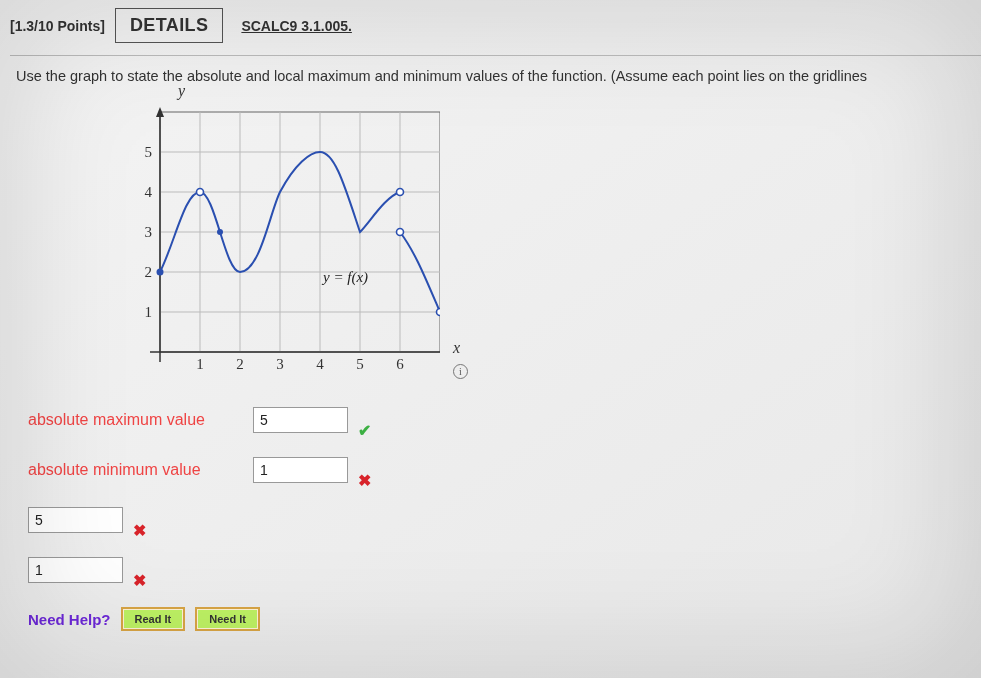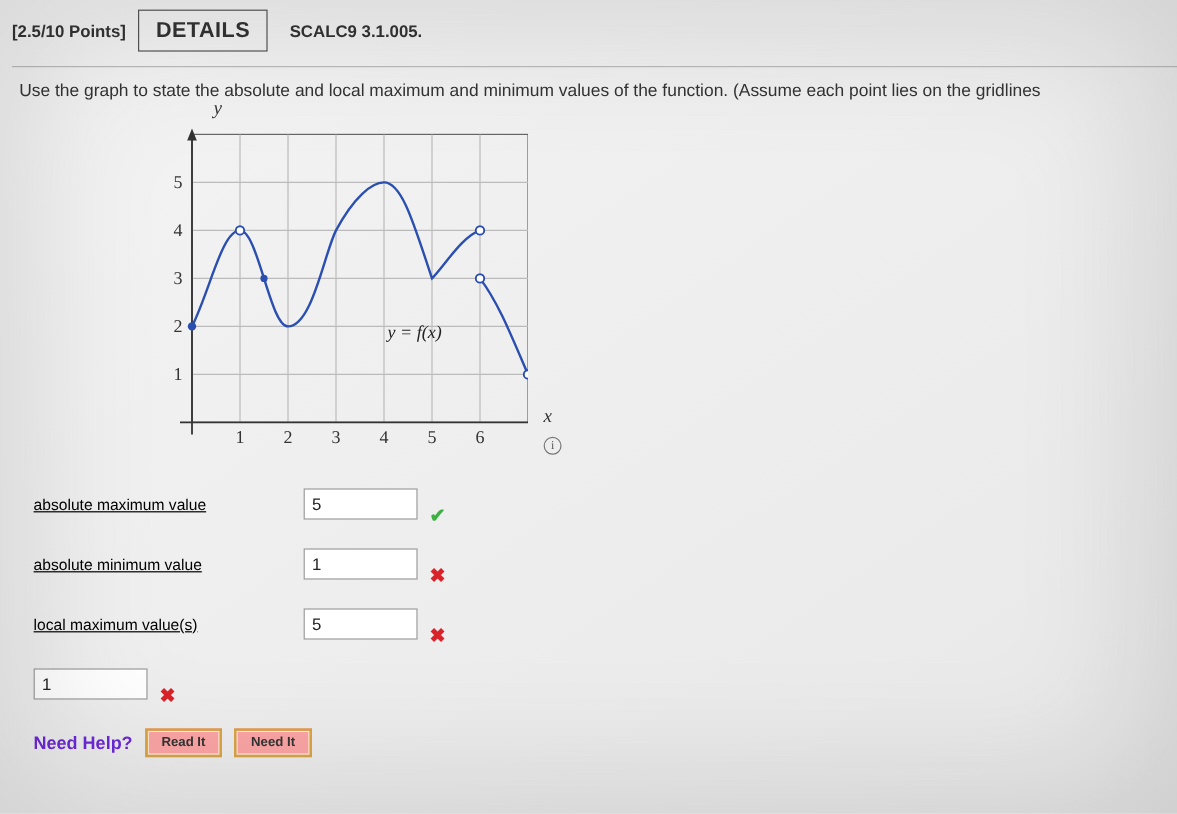--- a/index.html
+++ b/index.html
@@ -37,20 +37,21 @@
     font-weight: bold;
     color: #333;
     background: transparent;
     letter-spacing: 0.4px;
   }
   .ref {
     font-weight: bold;
     color: #333;
     margin-left: 8px;
     font-size: 14px;
+    text-decoration: underline;
   }
   .divider-top {
     border-top: 1px solid #bbb;
     margin: 0 0 0 10px;
   }
   .instruction {
     padding: 12px 10px 18px 16px;
     color: #333;
     font-size: 14.5px;
   }
@@ -95,23 +96,22 @@
     margin-left: 28px;
   }
   .answer-row {
     display: flex;
     align-items: center;
     margin-bottom: 24px;
     position: relative;
   }
   .answer-label {
     width: 225px;
-    font-size: 13px;
-    color: #000000;
-    text-decoration: underline;
+    font-size: 16px;
+    color: #ef4444;
   }
   .answer-input {
     width: 95px;
     height: 26px;
     border: 1px solid #999;
     padding: 2px 6px;
     font-size: 14px;
     color: #222;
     background: #fff;
     font-family: Arial, sans-serif;
@@ -136,34 +136,34 @@
     align-items: center;
     gap: 10px;
   }
   .need-help {
     font-weight: bold;
     color: #6d28d9;
     font-size: 15px;
   }
   .help-btn {
     border: 2px solid #d9a545;
-    background: #fca5a5;
+    background: #bef264;
     font-size: 11px;
     font-weight: bold;
     color: #333;
     padding: 4px 12px;
     box-shadow: inset 0 0 0 1px #fff3d6;
   }
   svg { display: block; }
 </style>
 </head>
 <body>
 
 <div class="header">
-  <span class="points">[2.5/10 Points]</span>
+  <span class="points">[1.3/10 Points]</span>
   <span class="btn-outline">DETAILS</span>
   <span class="ref">SCALC9 3.1.005.</span>
 </div>
 
 <div class="divider-top"></div>
 
 <div class="instruction">Use the graph to state the absolute and local maximum and minimum values of the function. (Assume each point lies on the gridlines</div>
 
 <div class="graph-wrap">
   <span class="ylabel">y</span>
@@ -246,21 +246,20 @@
     <span class="mark correct">✔</span>
   </div>
 
   <div class="answer-row">
     <span class="answer-label">absolute minimum value</span>
     <input class="answer-input" value="1" style="">
     <span class="mark wrong">✖</span>
   </div>
 
   <div class="answer-row">
-    <span class="answer-label">local maximum value(s)</span>
     <input class="answer-input" value="5" style="">
     <span class="mark wrong">✖</span>
   </div>
 
   <div class="answer-row">
     <input class="answer-input" value="1" style="">
     <span class="mark wrong">✖</span>
   </div>
 
 </div>

